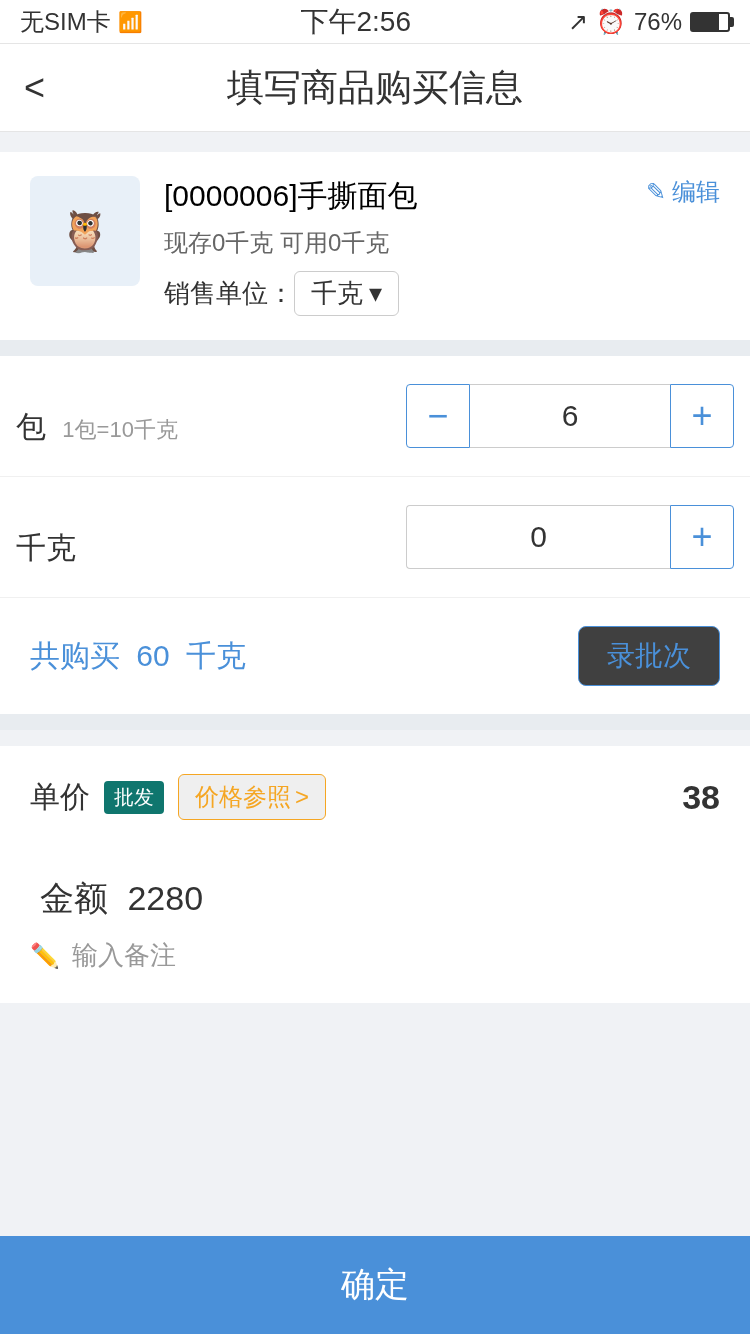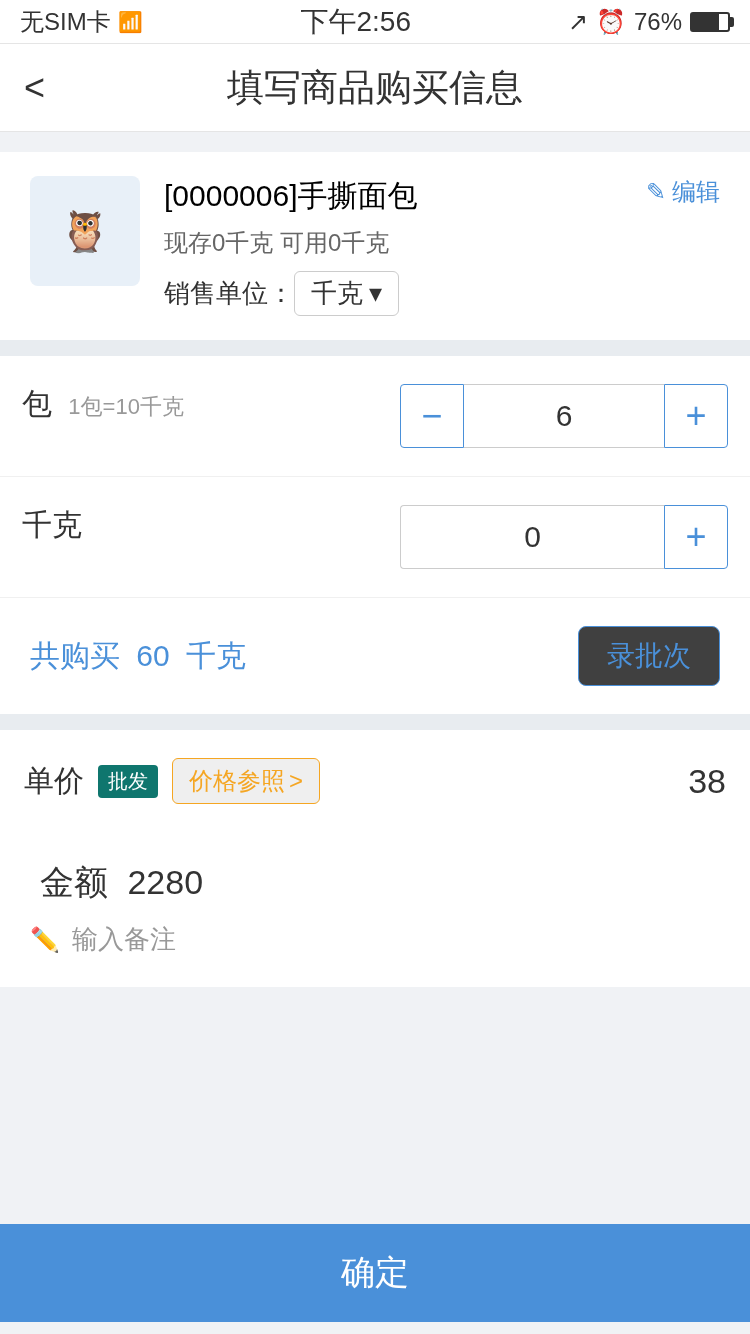--- a/index.html
+++ b/index.html
@@ -144,22 +144,22 @@
       height: 16px;
       background: #e8ecf0;
     }
 
     
     .input-section {
       background: #fff;
     }
     .input-row {
       display: flex;
-      align-items: flex-start;
-      padding: 28px 22px;
+      align-items: flex-end;
+      padding: 28px 16px;
       border-bottom: 1px solid #f0f0f0;
       gap: 28px;
     }
     .input-label {
       flex: 1;
       font-size: 30px;
       color: #333;
     }
     .input-label-sub {
       font-size: 22px;
@@ -235,21 +235,22 @@
       padding: 10px 28px;
       font-size: 28px;
       color: #4a90d9;
       background: #404040;
       cursor: pointer;
     }
 
     
     .price-section {
       background: #fff;
-      padding: 28px 24px;
+      margin-top: 16px;
+      padding: 28px 30px;
       display: flex;
       align-items: center;
       justify-content: space-between;
     }
     .price-label {
       font-size: 30px;
       color: #333;
       display: flex;
       align-items: center;
       gap: 14px;
@@ -267,21 +268,21 @@
       padding: 6px 16px;
       font-size: 24px;
       color: #f5a623;
       display: flex;
       align-items: center;
       gap: 4px;
       cursor: pointer;
     }
     .price-value {
       font-size: 34px;
-      font-weight: 400;
+      font-weight: 700;
       color: #333;
     }
 
     
     .amount-section {
       background: #fff;
       padding: 28px 30px 10px;
     }
     .amount-row {
       font-size: 34px;
@@ -308,21 +309,21 @@
     
     .spacer {
       background: #f0f2f5;
       flex: 1;
       min-height: 300px;
     }
 
     
     .bottom-bar {
       position: fixed;
-      bottom: 12px;
+      bottom: 0;
       left: 0;
       width: 750px;
       height: 98px;
       background: #4a90d9;
       display: flex;
       align-items: center;
       justify-content: center;
       cursor: pointer;
     }
     .confirm-btn-text {

